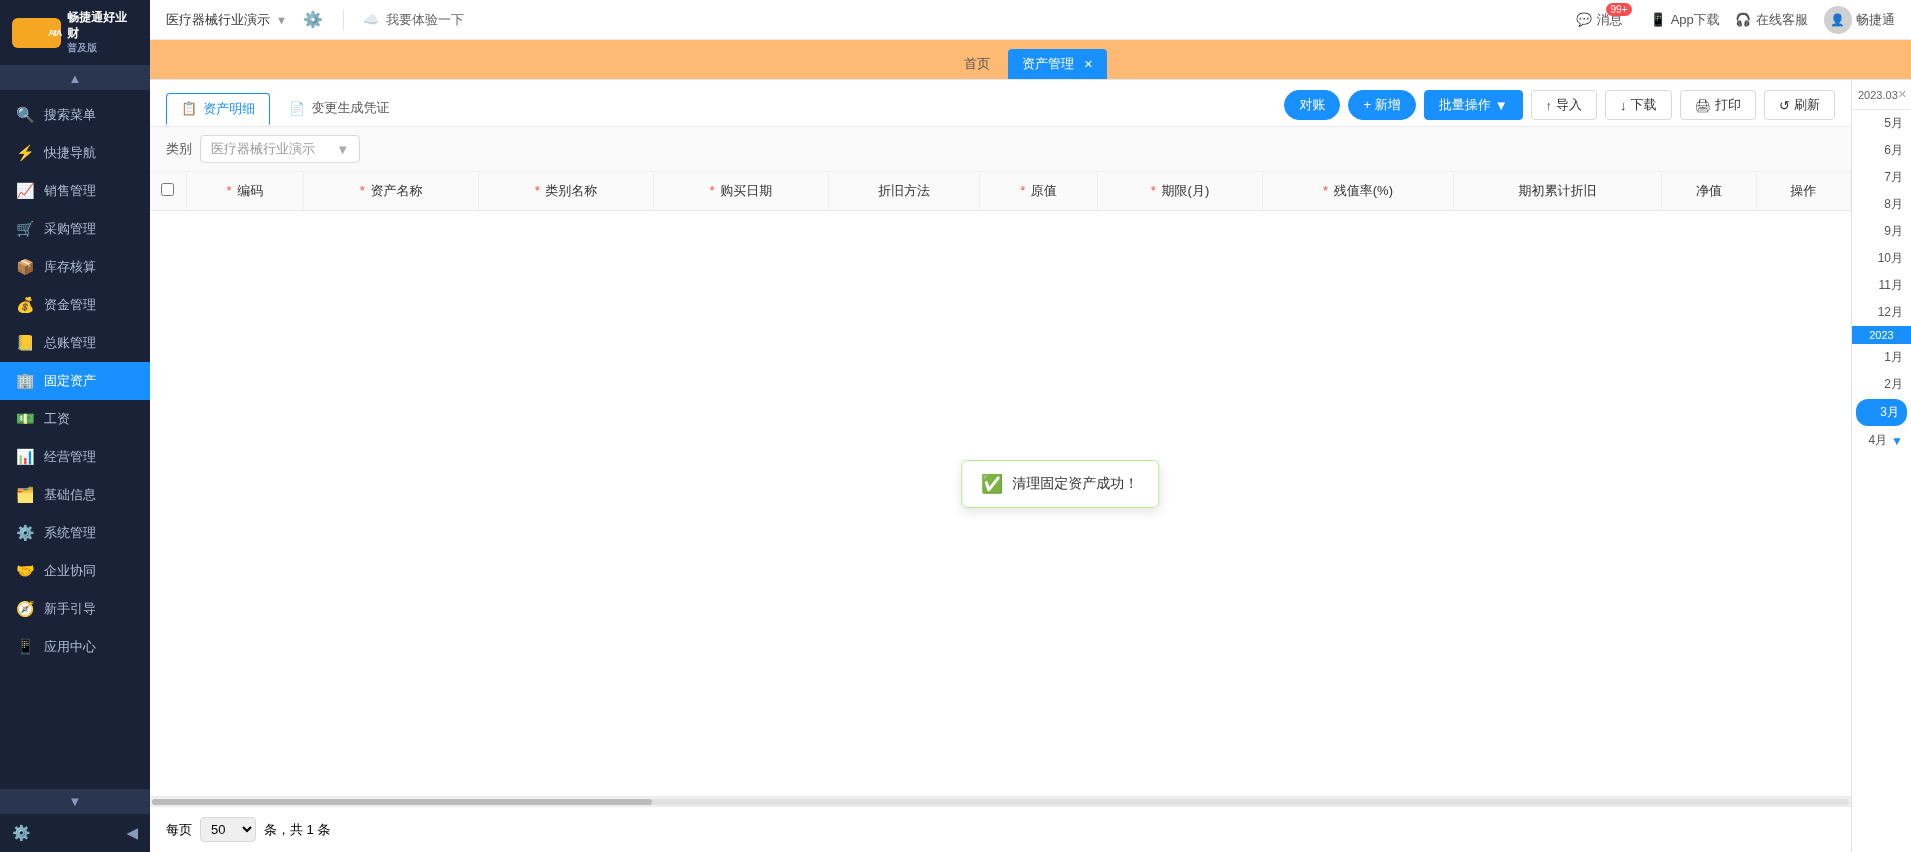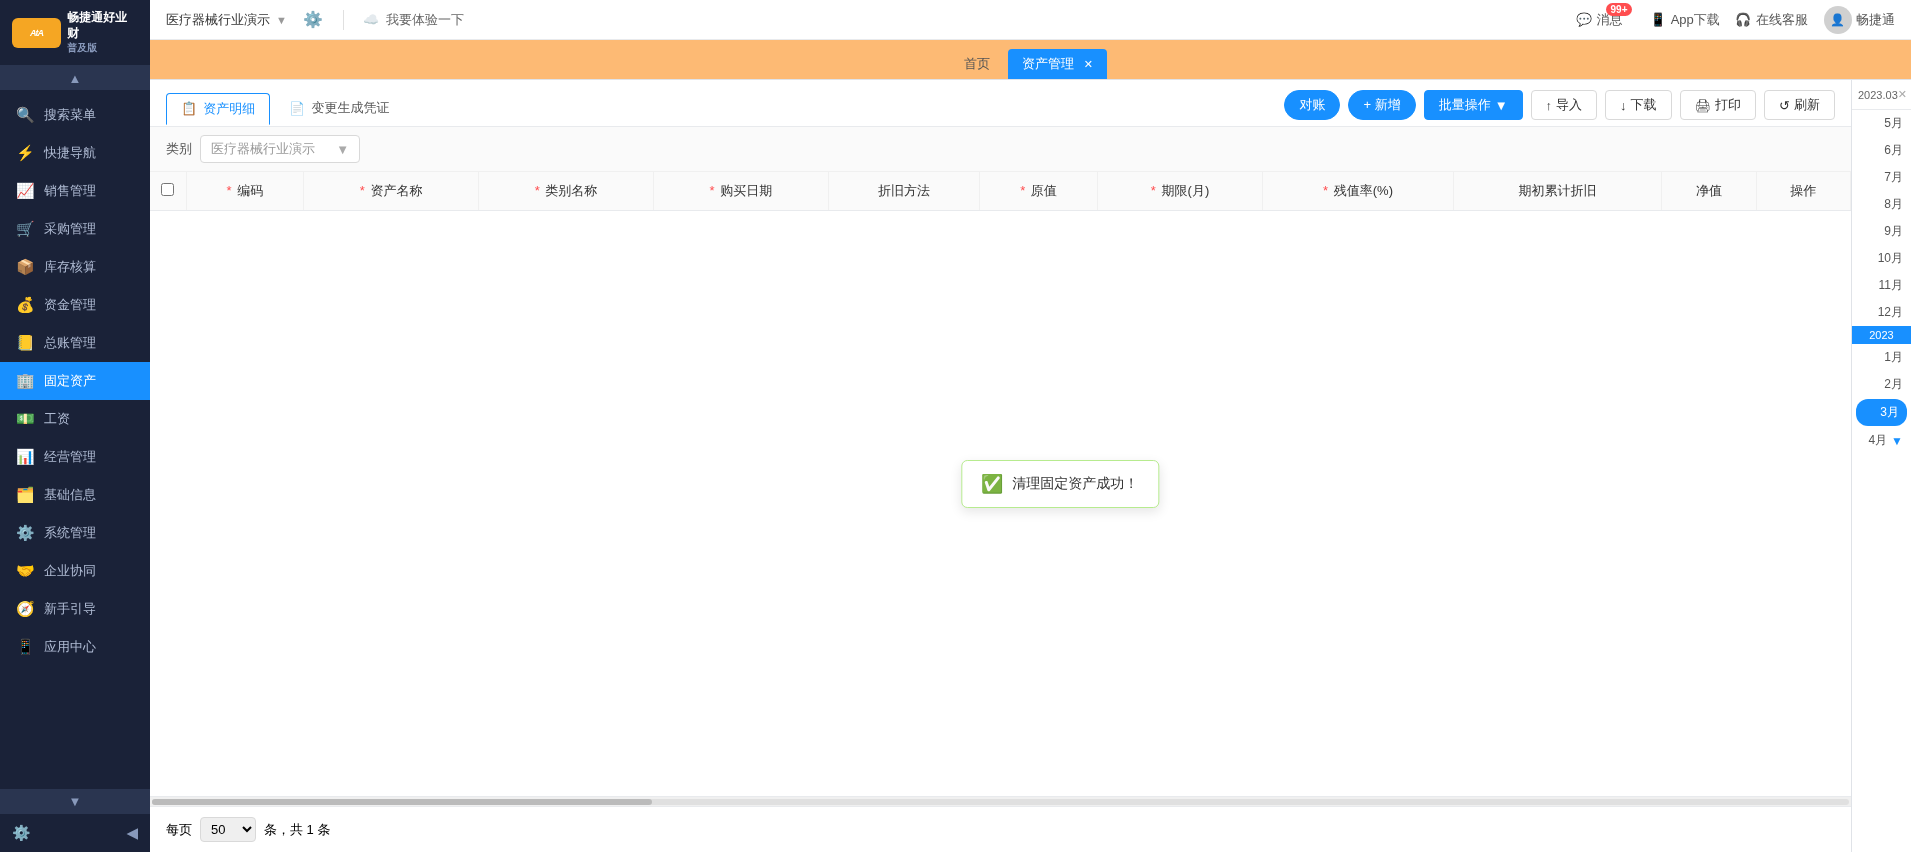--- a/index.html
+++ b/index.html
@@ -22,22 +22,22 @@
       border-bottom: 1px solid #2a3550;
       display: flex;
       align-items: center;
       gap: 6px;
       min-height: 55px;
     }
     .sidebar-logo .logo-icon {
       width: 50px; height: 30px;
       background: #f5a623;
       border-radius: 6px;
-      display: flex; align-items: center; justify-content: center;
-      font-size: 12px; color: #fff; font-weight: bold; font-style: italic;
+      display: flex; align-items: center; justify-content: flex-end;
+      font-size: 12px; color: #fff; font-weight: bold;
     }
     .sidebar-logo .logo-text { font-size: 12px; line-height: 1.3; }
     .sidebar-logo .version { font-size: 10px; color: #8899bb; }
     .sidebar-nav { flex: 1; overflow-y: auto; padding: 6px 0; }
     .sidebar-nav::-webkit-scrollbar { width: 0; }
     .nav-item {
       display: flex; align-items: center; gap: 8px;
       padding: 10px 16px;
       color: #b0bcd4;
       cursor: pointer;
@@ -95,21 +95,21 @@
       display: flex; align-items: center; gap: 16px;
     }
     .topbar-right-item {
       display: flex; align-items: center; gap: 4px;
       font-size: 13px; color: #555; cursor: pointer; position: relative;
     }
     .badge {
       background: #ff4d4f; color: #fff;
       border-radius: 10px; font-size: 10px;
       padding: 1px 5px; min-width: 18px; text-align: left;
-      position: absolute; top: -8px; right: -10px; font-weight: bold;
+      position: absolute; top: -8px; right: -10px;
     }
     .avatar-circle {
       width: 28px; height: 28px;
       background: #d0d0d0; border-radius: 50%;
       display: flex; align-items: center; justify-content: center;
       font-size: 12px; color: #666;
     }
 
     
     .page-tabs {

